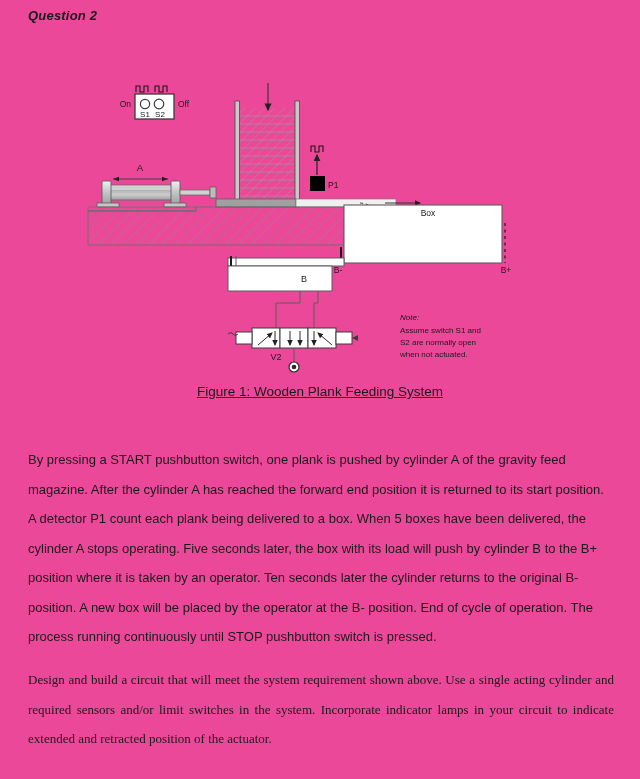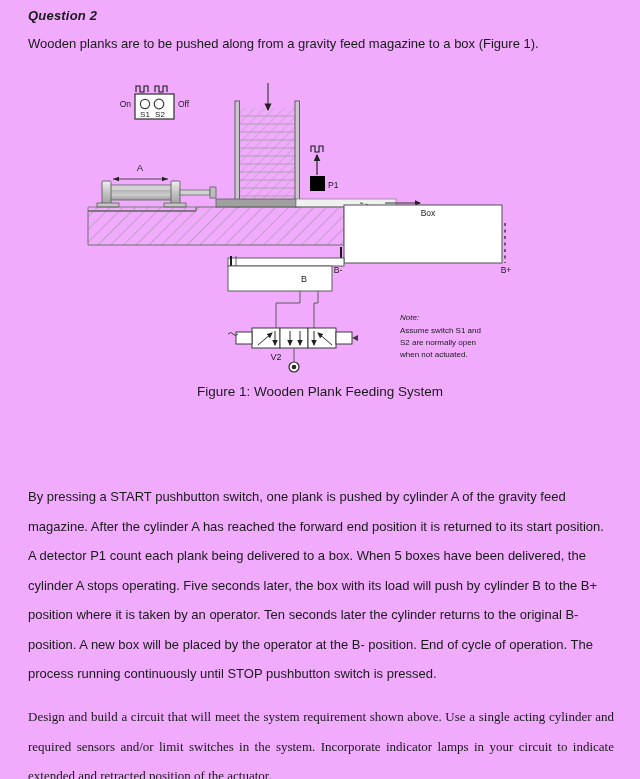--- a/index.html
+++ b/index.html
@@ -11,21 +11,21 @@
     width: 640px;
     height: 779px;
     position: relative;
     font-family: "Liberation Sans", sans-serif;
     color: #1a1a1a;
     overflow: hidden;
   }
   .page {
     position: absolute;
     inset: 0;
-    background: #f0abfc;
+    background: #ec4899;
   }
 
   
   .q-heading {
     position: absolute;
     left: 28px;
     top: 8px;
     font-size: 13px;
     font-weight: bold;
     font-style: italic;
@@ -39,29 +39,29 @@
     font-size: 13px;
     line-height: 28px;
   }
   .fig-caption {
     position: absolute;
     left: 0;
     top: 384px;
     width: 640px;
     text-align: center;
     font-size: 13.5px;
+    text-decoration: underline;
   }
   .body-para {
     position: absolute;
     left: 28px;
     width: 586px;
     font-size: 13px;
     line-height: 29.5px;
     text-align: left;
-    margin-top: 37px;
   }
   .body-para.p1 { top: 445px; }
   .body-para.p2 { top: 665px; text-align: justify; font-family: Liberation Serif, serif; }
 
   
   .figure {
     position: absolute;
     left: 0;
     top: 75px;
     width: 620px;
@@ -69,21 +69,20 @@
   }
   .figure svg { display: block; }
 </style>
 </head>
 <body>
 
 <div class="page">
 
   <div class="q-heading">Question 2</div>
 
-  <div class="intro">Wooden planks are to be pushed along from a gravity feed magazine to a box (Figure 1).</div>
 
   <div class="figure">
     <svg width="640" height="305" viewBox="0 0 640 305" xmlns="http://www.w3.org/2000/svg">
       <defs>
         <pattern id="groundHatch" width="9" height="9" patternTransform="rotate(45)" patternUnits="userSpaceOnUse">
           <line x1="0" y1="0" x2="0" y2="9" stroke="#8a8a8a" stroke-width="0.9"></line>
         </pattern>
         <pattern id="plankHatch" width="7" height="7" patternTransform="rotate(45)" patternUnits="userSpaceOnUse">
           <line x1="0" y1="0" x2="0" y2="7" stroke="#9b9b9b" stroke-width="0.8"></line>
         </pattern>

